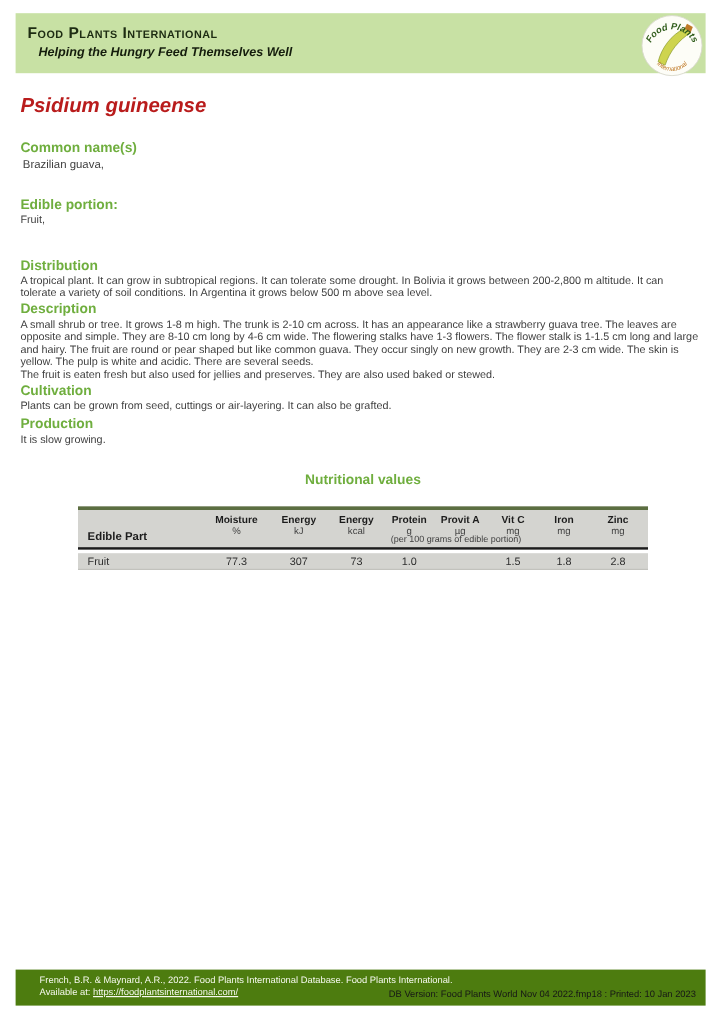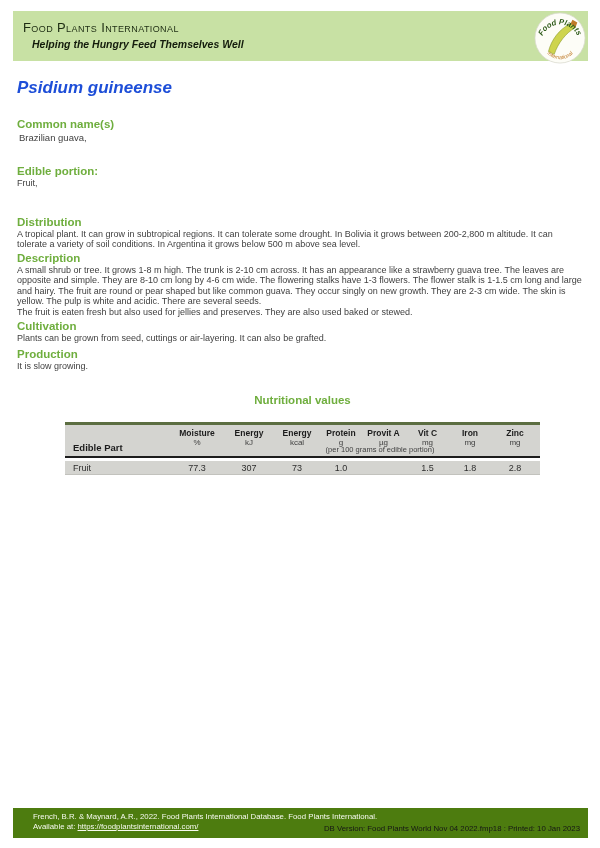--- a/index.html
+++ b/index.html
@@ -8,34 +8,34 @@
     position:relative; width:600px; height:848px; background:#ffffff;
     font-family:"Liberation Sans", sans-serif; color:#3f3f3f; overflow:hidden;
   }
 
   
   .header-band {
     position:absolute; top:11px; left:13px; right:12px; height:50px;
     background:#c8e1a4;
   }
   .brand {
-    padding:9px 0 0 10px; font-size:13px; font-weight:normal;
+    padding:9px 0 0 10px; font-size:13px; font-weight:bold;
     font-variant:small-caps; letter-spacing:0.4px; color:#1d2c12;
   }
   .tagline {
     padding-left:19px; margin-top:3px; font-size:10.5px; font-weight:bold;
     font-style:italic; color:#141c0c;
   }
   .logo { position:absolute; top:12px; right:14px; width:52px; height:52px; }
 
   
   .content { position:absolute; top:61px; left:0; right:0; padding:0 17px; }
   .species-title {
     margin-top:17px; font-size:17px; font-weight:bold; font-style:italic;
-    color:#1d4ed8; line-height:19px;
+    color:#b91c1c; line-height:19px;
   }
   .sec-h {
     font-size:11.5px; font-weight:bold; color:#6fae3e; line-height:13px;
   }
   .sec-p { font-size:9px; line-height:10.5px; color:#3f3f3f; }
   .val-p { font-size:9.5px; line-height:12px; color:#3f3f3f; padding-left:2px; }
 
   .mt-common { margin-top:21px; }
   .mt-common-val { margin-top:1px; }
   .mt-edible { margin-top:21px; }

